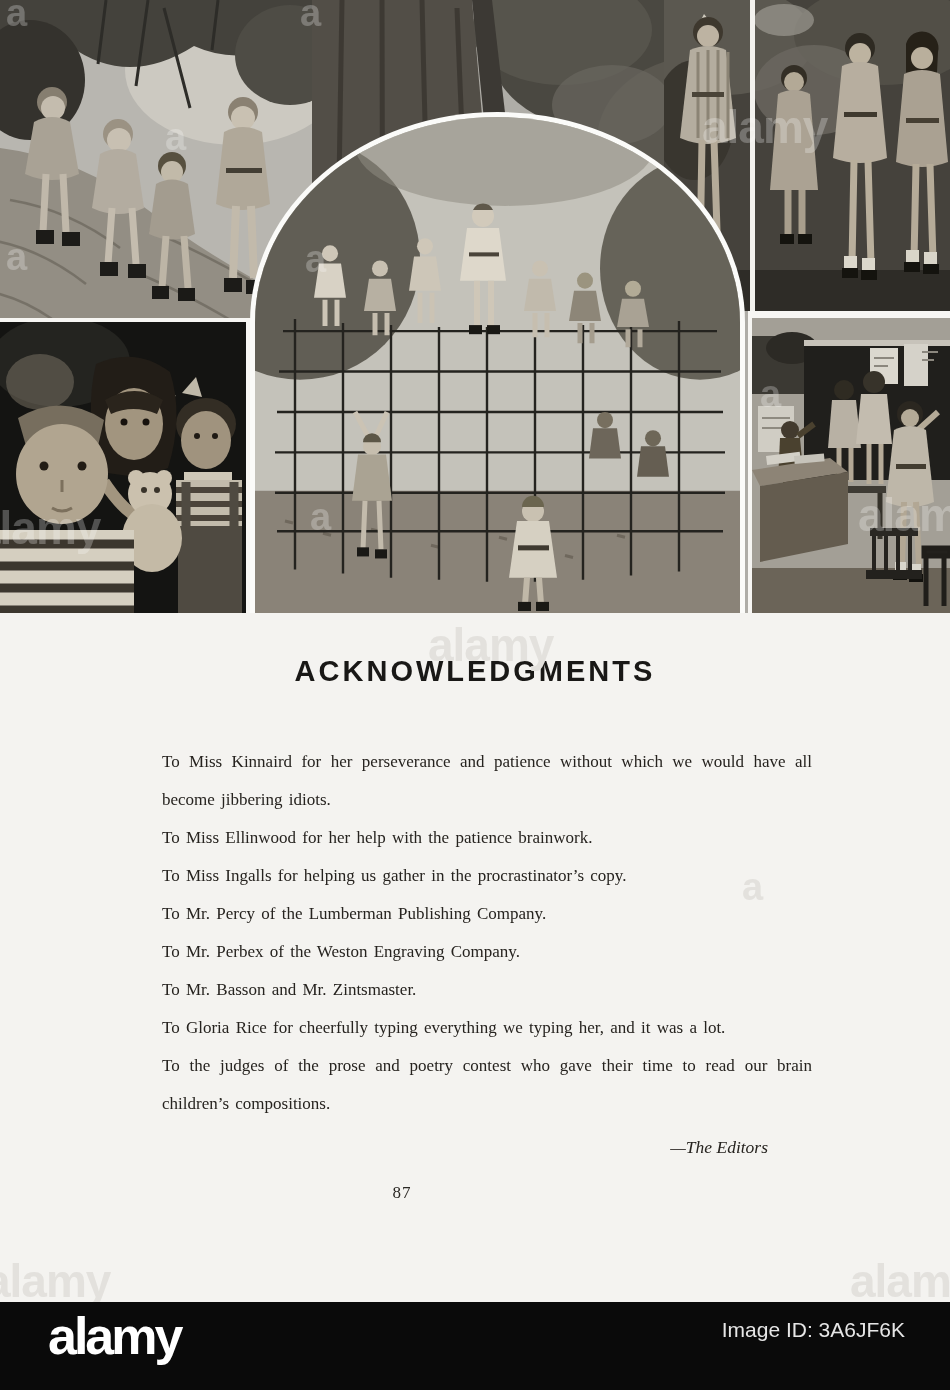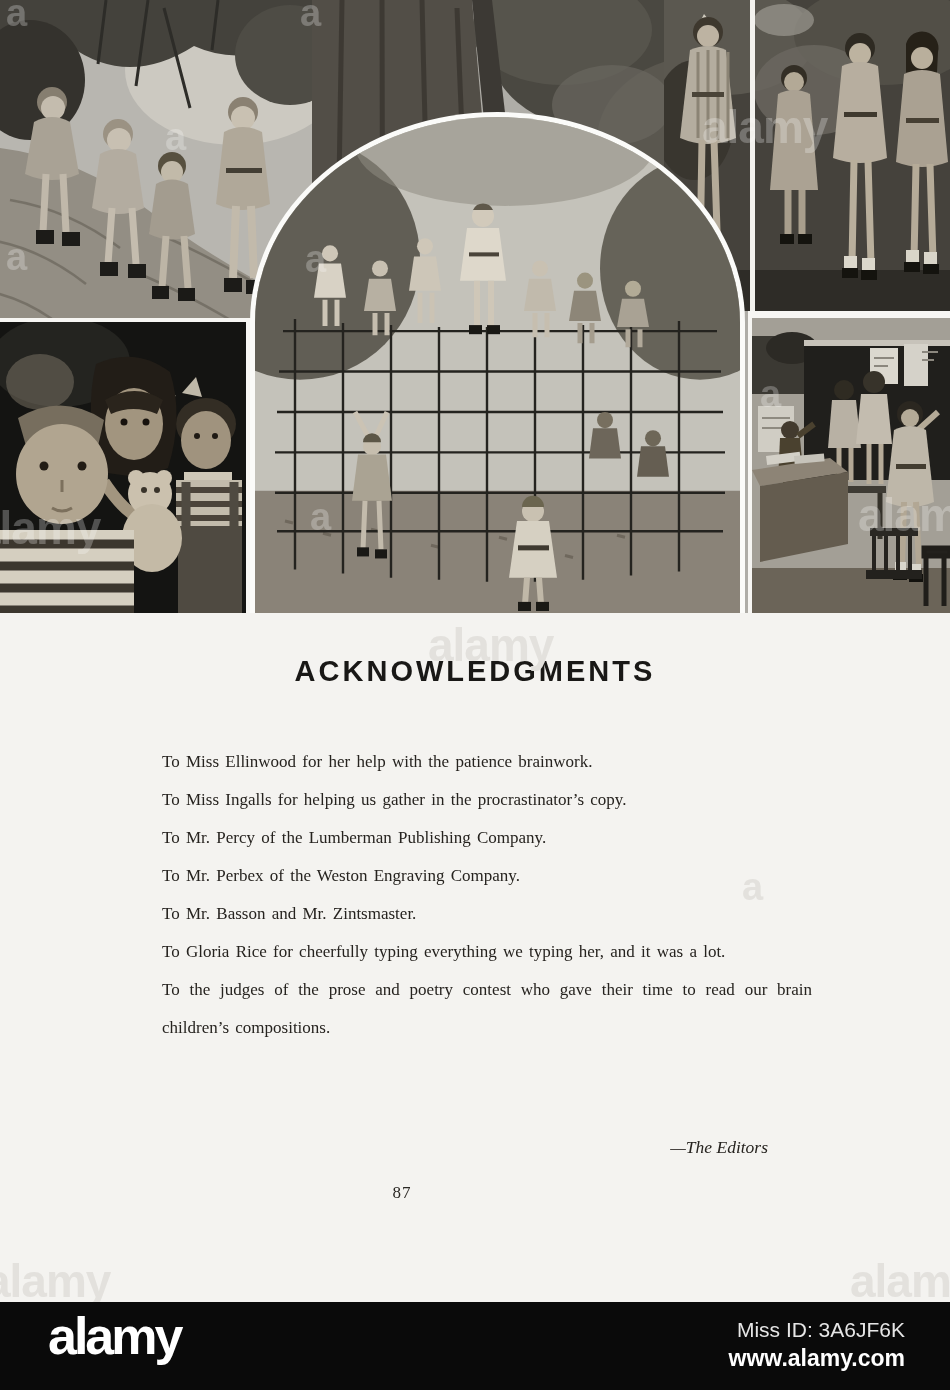--- a/index.html
+++ b/index.html
@@ -299,38 +299,38 @@
     <span class="wm wm-photo wm-letter" style="left:305px;top:240px;">a</span>
     <span class="wm wm-photo wm-letter" style="left:310px;top:498px;">a</span>
     <span class="wm wm-photo wm-letter" style="left:760px;top:375px;">a</span>
     <span class="wm wm-photo wm-word" style="left:-25px;top:505px;">alamy</span>
     <span class="wm wm-photo wm-word" style="left:858px;top:492px;">alamy</span>
   </div>
 
   <div class="paper">
     <h1 class="page-title">ACKNOWLEDGMENTS</h1>
     <div class="bodytext">
+      <p>To Miss Kinnaird for her perseverance and patience without which we would have all become jibbering idiots.</p>
       <p>To Miss Ellinwood for her help with the patience brainwork.</p>
       <p>To Miss Ingalls for helping us gather in the procrastinator’s copy.</p>
       <p>To Mr. Percy of the Lumberman Publishing Company.</p>
       <p>To Mr. Perbex of the Weston Engraving Company.</p>
       <p>To Mr. Basson and Mr. Zintsmaster.</p>
       <p>To Gloria Rice for cheerfully typing everything we typing her, and it was a lot.</p>
       <p>To the judges of the prose and poetry contest who gave their time to read our brain children’s compositions.</p>
     </div>
     <div class="sig">—The Editors</div>
     <div class="pageno">87</div>
   </div>
 
   <span class="wm wm-paper wm-word" style="left:428px;top:622px;z-index:5;">alamy</span>
   <span class="wm wm-paper wm-letter" style="left:742px;top:868px;z-index:5;">a</span>
   <span class="wm wm-paper wm-word" style="left:-15px;top:1258px;z-index:5;">alamy</span>
   <span class="wm wm-paper wm-word" style="left:850px;top:1258px;z-index:5;">alamy</span>
 
   <div class="footer">
     <div class="footer-logo">alamy</div>
     <div class="footer-meta">
-      <div class="footer-id">Miss ID: 3A6JF6K</div>
-      <div class="footer-site">www.alamy.com</div>
+      <div class="footer-id">Image ID: 3A6JF6K</div>
     </div>
   </div>
 
 </div>
 
 </body></html>

